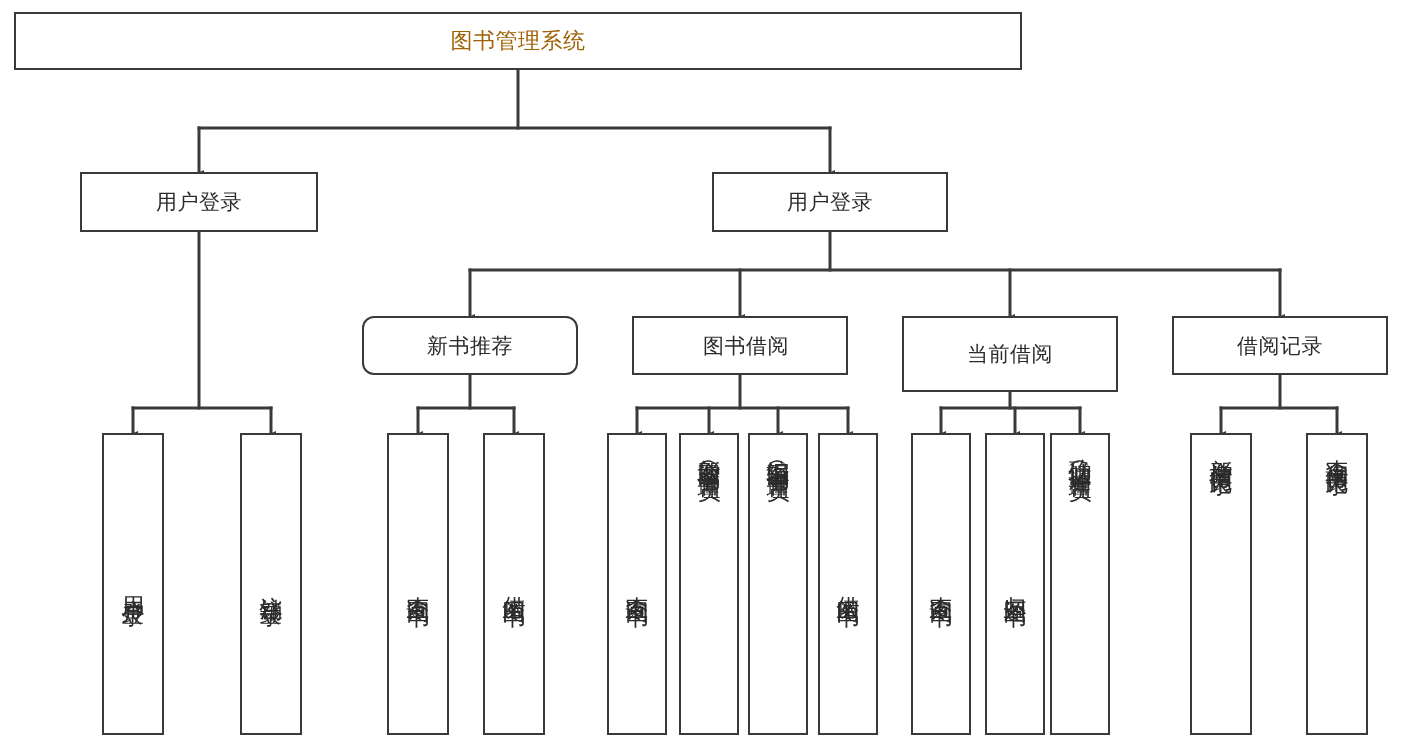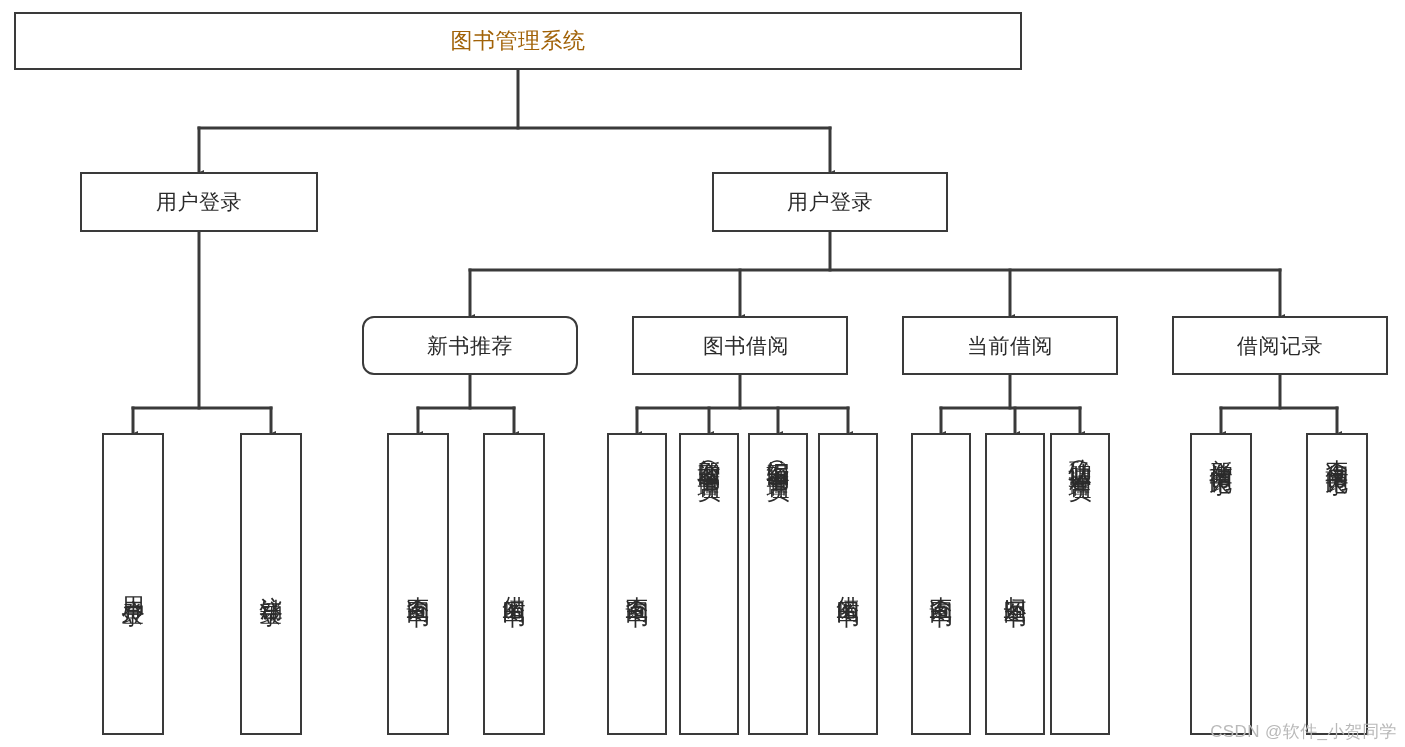--- a/index.html
+++ b/index.html
@@ -135,21 +135,21 @@
       </div>
       <div class="node horiz" style="left: 712px; top: 172px; width: 236px; height: 60px; border-color: rgb(58, 58, 58); background: rgb(255, 255, 255);">
         <span class="node-label" style="color: rgb(43, 43, 43);">用户登录</span>
       </div>
       <div class="node horiz" style="left: 362px; top: 316px; width: 216px; height: 59px; border-color: rgb(58, 58, 58); background: rgb(255, 255, 255); border-radius: 12px;">
         <span class="node-label" style="color: rgb(43, 43, 43);">新书推荐</span>
       </div>
       <div class="node horiz" style="left: 632px; top: 316px; width: 216px; height: 59px; border-color: rgb(58, 58, 58); background: rgb(255, 255, 255); padding-left: 12px;">
         <span class="node-label" style="color: rgb(43, 43, 43);">图书借阅</span>
       </div>
-      <div class="node horiz" style="left: 902px; top: 316px; width: 216px; height: 59px; border-color: rgb(58, 58, 58); background: rgb(255, 255, 255);">
+      <div class="node horiz" style="left: 902px; top: 316px; width: 216px; height: 76px; border-color: rgb(58, 58, 58); background: rgb(255, 255, 255);">
         <span class="node-label" style="color: rgb(43, 43, 43);">当前借阅</span>
       </div>
       <div class="node horiz" style="left: 1172px; top: 316px; width: 216px; height: 59px; border-color: rgb(58, 58, 58); background: rgb(255, 255, 255);">
         <span class="node-label" style="color: rgb(43, 43, 43);">借阅记录</span>
       </div>
       <div class="node vert centered" style="left: 102px; top: 433px; width: 62px; height: 302px; border-color: rgb(58, 58, 58); background: rgb(255, 255, 255);">
         <span class="node-label" style="color: rgb(43, 43, 43);">用户登录</span>
       </div>
       <div class="node vert centered" style="left: 240px; top: 433px; width: 62px; height: 302px; border-color: rgb(58, 58, 58); background: rgb(255, 255, 255);">
         <span class="node-label" style="color: rgb(43, 43, 43);">注销登录</span>
@@ -182,15 +182,14 @@
         <span class="node-label" style="color: rgb(43, 43, 43);">确认归还（管理员）</span>
       </div>
       <div class="node vert" style="left: 1190px; top: 433px; width: 62px; height: 302px; border-color: rgb(58, 58, 58); background: rgb(255, 255, 255);">
         <span class="node-label" style="color: rgb(43, 43, 43);">新增借阅记录</span>
       </div>
       <div class="node vert" style="left: 1306px; top: 433px; width: 62px; height: 302px; border-color: rgb(58, 58, 58); background: rgb(255, 255, 255);">
         <span class="node-label" style="color: rgb(43, 43, 43);">查询借阅记录</span>
       </div>
     </div>
 
-  <div id="watermark">CSDN @软件_小贺同学</div>
 
 </div>
 
 </body></html>

